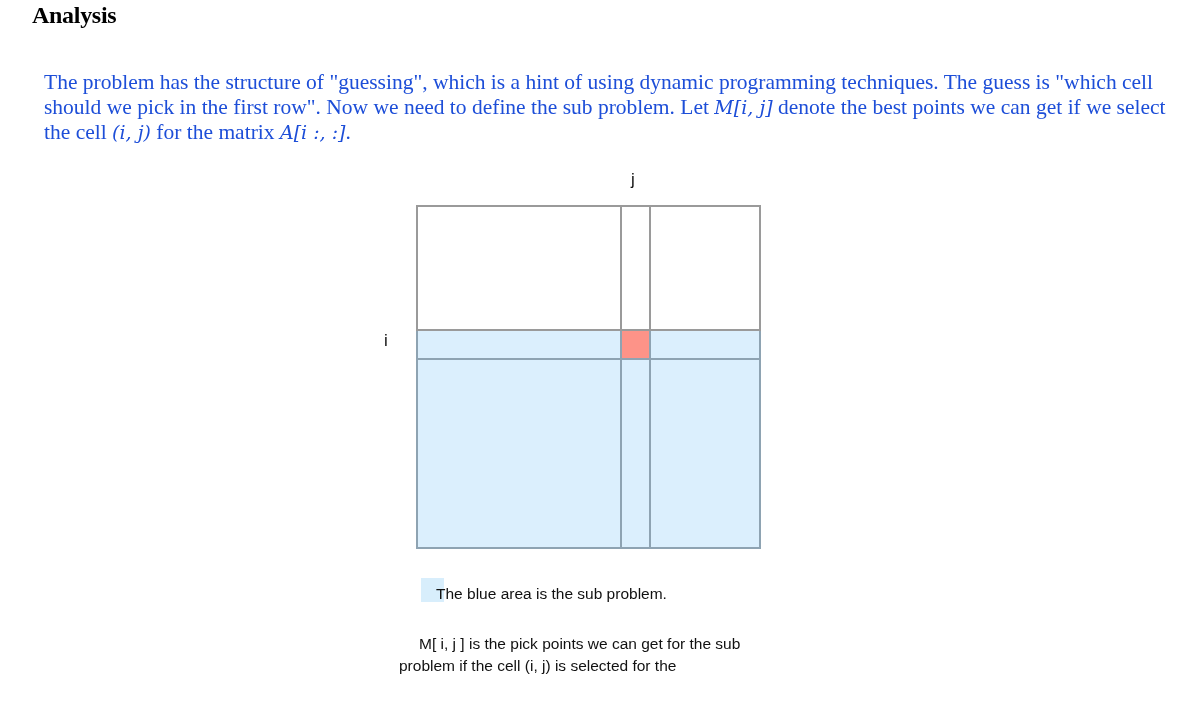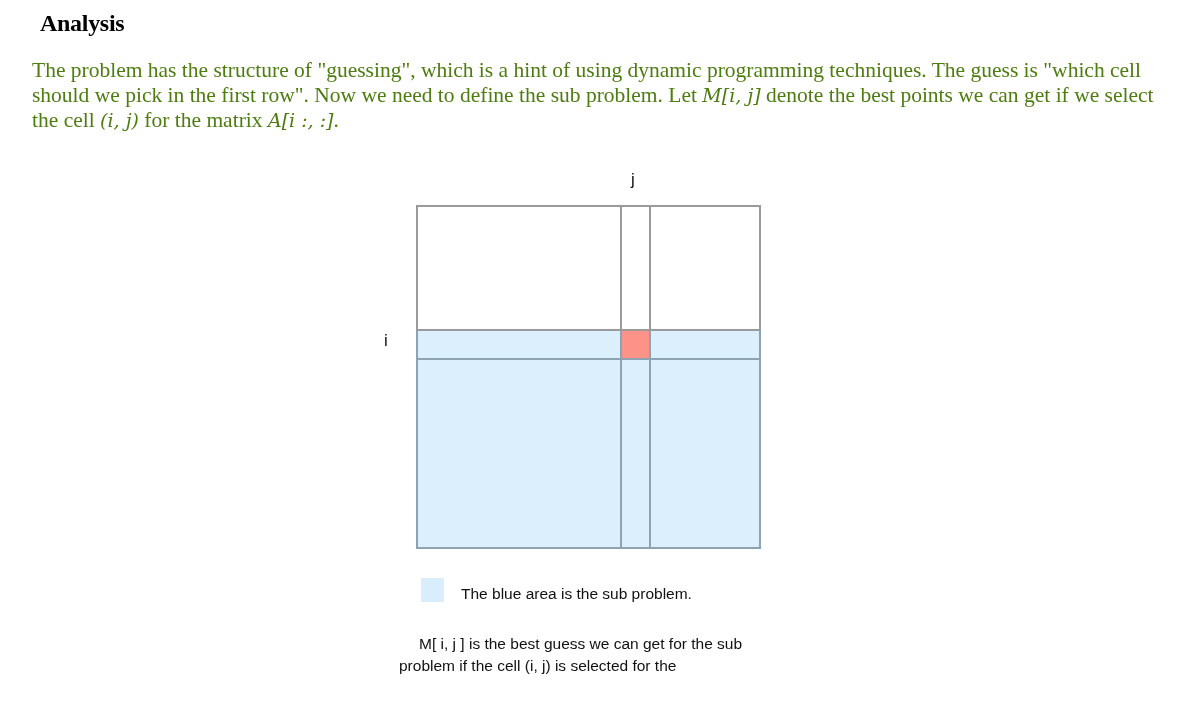--- a/index.html
+++ b/index.html
@@ -1,25 +1,25 @@
 <!DOCTYPE html>
 <html><head>
   <meta charset="utf-8">
   <style>
     html, body { margin: 0; padding: 0; background: #ffffff; }
     body { width: 1200px; height: 702px; position: relative; overflow: hidden; }
     .heading {
       position: absolute; left: 32px; top: 2px;
       font-family: "Liberation Serif", serif; font-weight: bold; font-size: 24px;
-      color: #000; margin: 8px; letter-spacing: -0.3px;
+      color: #000; margin: 0; letter-spacing: -0.3px;
     }
     .para {
       position: absolute; left: 32px; top: 58px; width: 1140px;
       font-family: "Liberation Serif", serif; font-size: 21.5px; line-height: 25px;
-      color: #4d7c0f; margin: 0;
+      color: #1d4ed8; margin: 12px;
     }
     .math { font-family: "DejaVu Serif", serif; font-style: italic; font-size: 19px; }
     .fig-label {
       position: absolute; font-family: "Liberation Sans", sans-serif; font-size: 17px; color: #111;
     }
     .grid {
       position: absolute; left: 416px; top: 205px; width: 345px; height: 344px;
       background: #ffffff; box-sizing: border-box;
     }
     .cell { position: absolute; box-sizing: border-box; }
@@ -60,16 +60,16 @@
   <div class="line" style="left:204px; top:0; width:2px; height:125px;"></div>
   <div class="line" style="left:233px; top:0; width:2px; height:125px;"></div>
   <div class="line blueline" style="left:204px; top:125px; width:2px; height:219px;"></div>
   <div class="line blueline" style="left:233px; top:125px; width:2px; height:219px;"></div>
 
   <div class="line" style="left:0; top:124px; width:345px; height:2px;"></div>
   <div class="line blueline" style="left:0; top:153px; width:345px; height:2px;"></div>
 </div>
 
 <div class="legend-swatch"></div>
-<div class="caption" style="left:461px; top:583px;">The blue area is the sub problem.</div>
+<div class="caption" style="left:436px; top:583px;">The blue area is the sub problem.</div>
 
-<div class="caption" style="left:419px; top:633px;">M[ i, j ] is the best guess we can get for the sub</div>
+<div class="caption" style="left:419px; top:633px;">M[ i, j ] is the pick points we can get for the sub</div>
 <div class="caption" style="left:399px; top:655px;">problem if the cell (i, j) is selected for the</div>
 
 </body></html>

